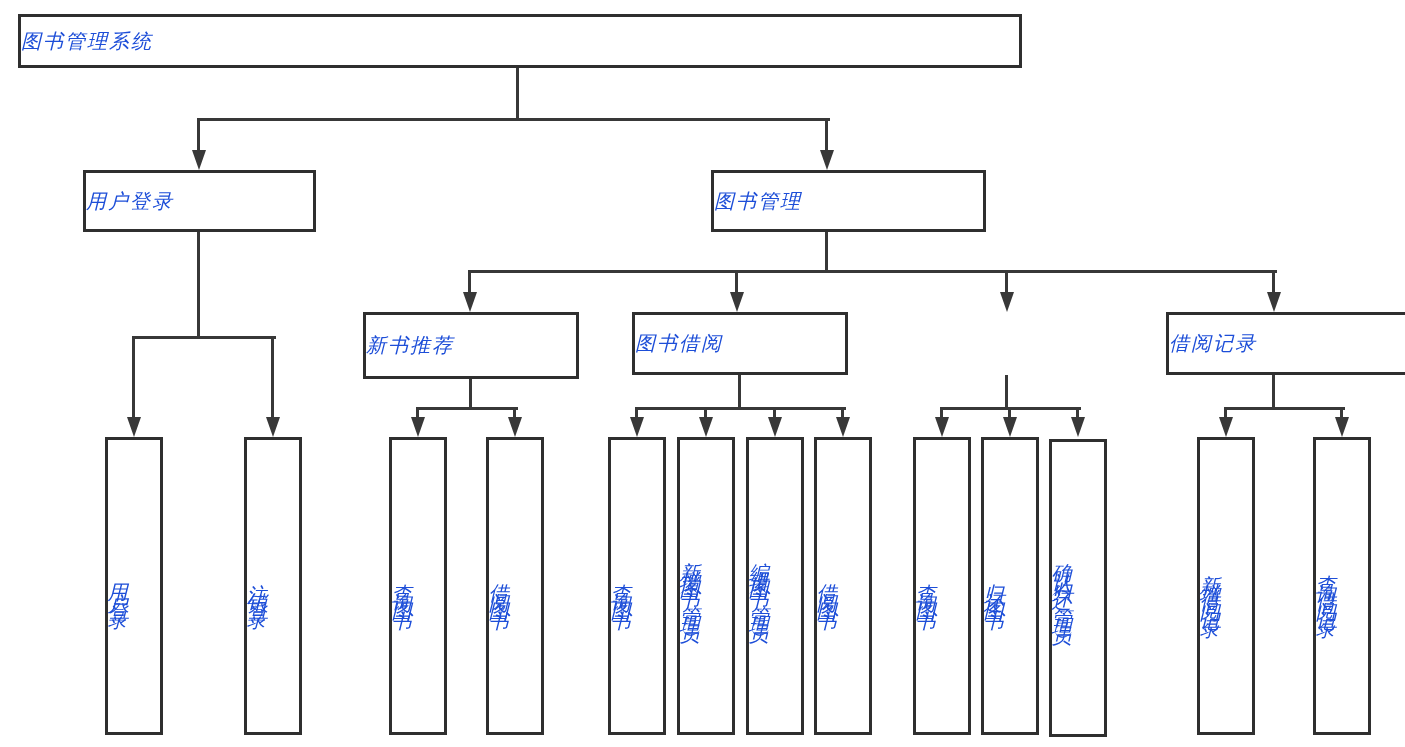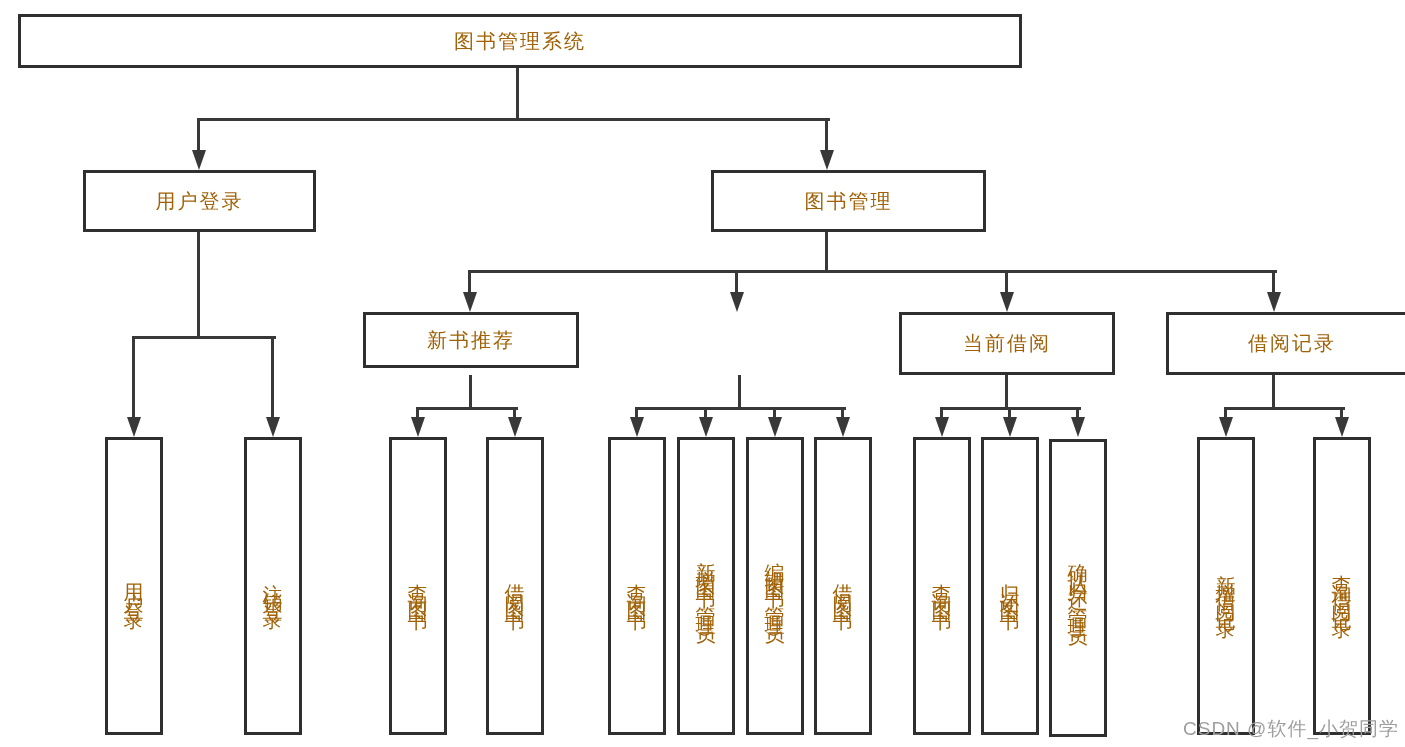--- a/index.html
+++ b/index.html
@@ -2,22 +2,22 @@
 <html><head>
 <meta charset="utf-8">
 <style>
   html,body{margin:0;padding:0;background:#ffffff;}
   .canvas{
     position:relative;width:1405px;height:747px;background:#ffffff;overflow:hidden;
     font-family:"Liberation Sans","DejaVu Sans",sans-serif;
   }
   .node{
     position:absolute;box-sizing:border-box;background:#ffffff;border:3px solid #2f2f2f;
-    display:flex;align-items:center;justify-content:center;
-    color:#a16207;font-size:20px;letter-spacing:2px;z-index:2;
+    display:flex;align-items:center;justify-content:flex-start;
+    color:#1d4ed8;font-size:20px;letter-spacing:2px;z-index:2;font-style:italic;
   }
   .vnode span{
     writing-mode:vertical-rl;text-orientation:mixed;
     letter-spacing:9px;font-size:20px;line-height:1;
   }
   .cline{position:absolute;background:#383838;z-index:1;}
   .carrow{
     position:absolute;width:0;height:0;z-index:1;
     border-left:7px solid transparent;border-right:7px solid transparent;
     border-top:20px solid #383838;
@@ -36,25 +36,25 @@
     <span>图书管理系统</span>
   </div>
 
   <div class="node" style="left:83px;top:170px;width:233px;height:62px">
     <span>用户登录</span>
   </div>
   <div class="node" style="left:711px;top:170px;width:275px;height:62px">
     <span>图书管理</span>
   </div>
 
-  <div class="node" style="left:363px;top:312px;width:216px;height:56px">
+  <div class="node" style="left:363px;top:312px;width:216px;height:67px">
     <span>新书推荐</span>
   </div>
-  <div class="node" style="left:899px;top:312px;width:216px;height:63px">
-    <span>当前借阅</span>
+  <div class="node" style="left:632px;top:312px;width:216px;height:63px">
+    <span>图书借阅</span>
   </div>
   <div class="node" style="left:1166px;top:312px;width:252px;height:63px">
     <span>借阅记录</span>
   </div>
 
   <div class="node vnode" style="left:105px;top:437px;width:58px;height:298px">
     <span>用户登录</span>
   </div>
   <div class="node vnode" style="left:244px;top:437px;width:58px;height:298px">
     <span>注销登录</span>
@@ -90,21 +90,20 @@
     <span>确认归还（管理员）</span>
   </div>
 
   <div class="node vnode" style="left:1197px;top:437px;width:58px;height:298px">
     <span>新增借阅记录</span>
   </div>
   <div class="node vnode" style="left:1313px;top:437px;width:58px;height:298px">
     <span>查询借阅记录</span>
   </div>
 
-  <div class="watermark">CSDN @软件_小贺同学</div>
 <div class="cline" style="left: 516px; top: 68px; width: 3px; height: 50px;"></div>
     <div class="cline" style="left: 197px; top: 118px; width: 633px; height: 3px;"></div>
     <div class="cline" style="left: 197px; top: 118px; width: 3px; height: 33px;"></div>
     <div class="cline" style="left: 825px; top: 118px; width: 3px; height: 33px;"></div>
     <div class="cline" style="left: 197px; top: 232px; width: 3px; height: 107px;"></div>
     <div class="cline" style="left: 132px; top: 336px; width: 144px; height: 3px;"></div>
     <div class="cline" style="left: 132px; top: 336px; width: 3px; height: 81px;"></div>
     <div class="cline" style="left: 271px; top: 336px; width: 3px; height: 81px;"></div>
     <div class="cline" style="left: 825px; top: 232px; width: 3px; height: 41px;"></div>
     <div class="cline" style="left: 468px; top: 270px; width: 809px; height: 3px;"></div>

